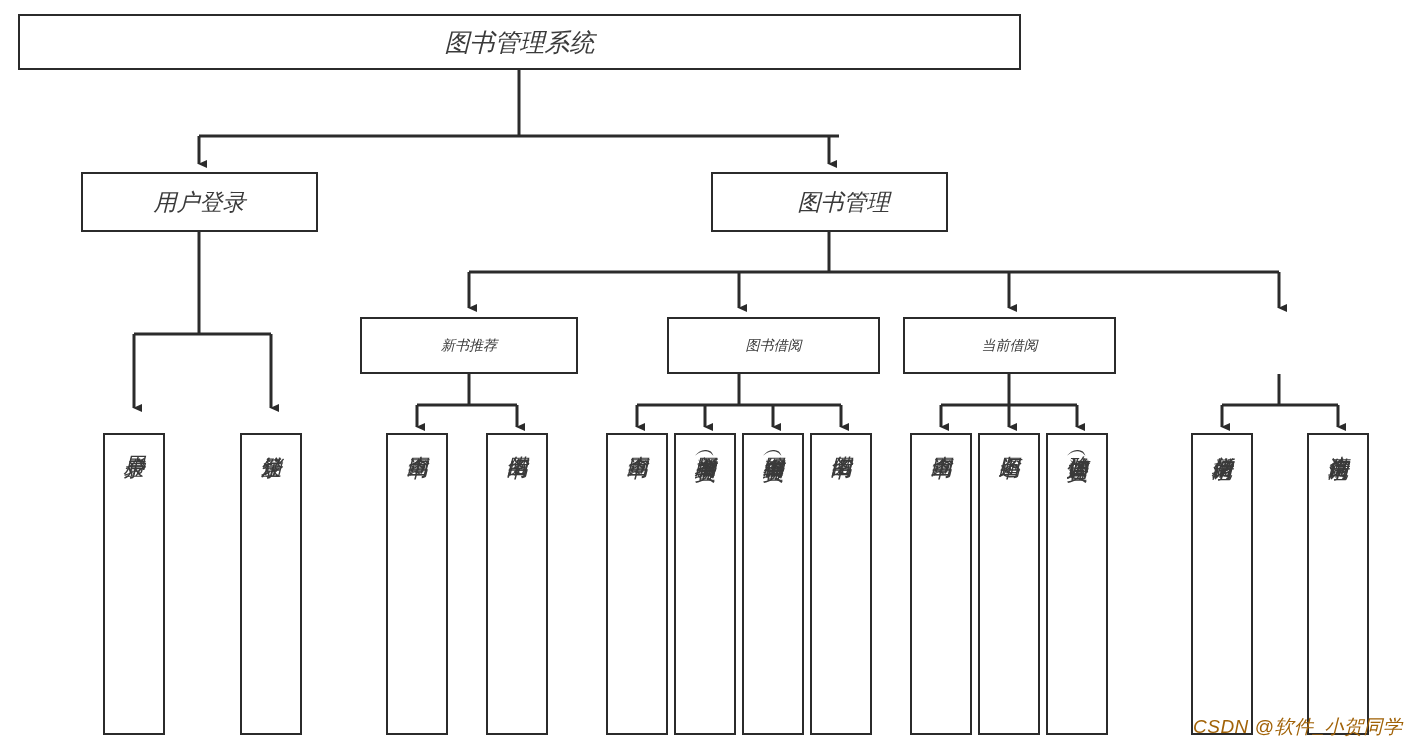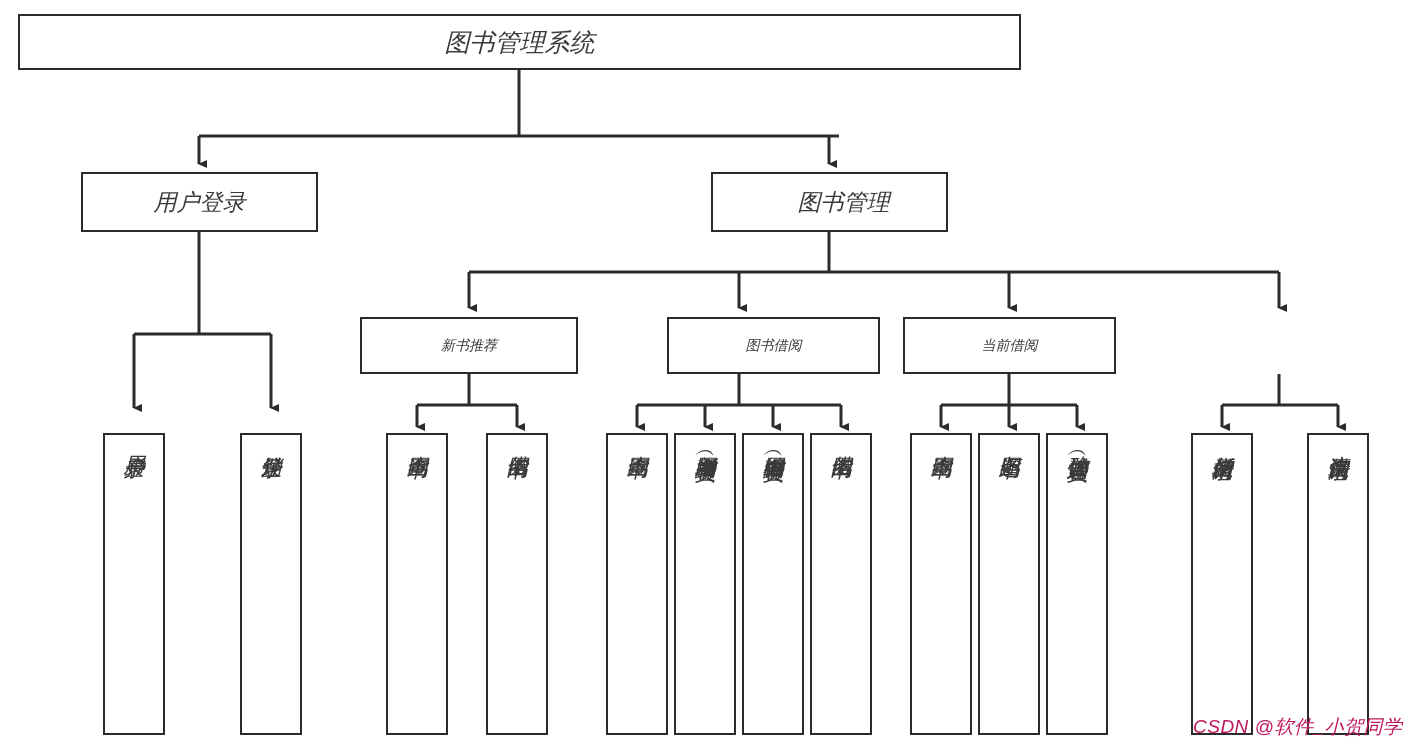--- a/index.html
+++ b/index.html
@@ -62,21 +62,21 @@
   .leaf .node-label {
     writing-mode: vertical-rl;
     text-orientation: upright;
     font-size: 21px;
     letter-spacing: 1px;
     white-space: normal;
     text-align: left;
   }
   .watermark {
     position: absolute;
-    color: #be185d;
+    color: #a16207;
     font-size: 19px;
     letter-spacing: 0.5px;
     white-space: nowrap;
     user-select: none;
   }
 </style>
 </head>
 <body>
 
 <div id="diagram-root">

